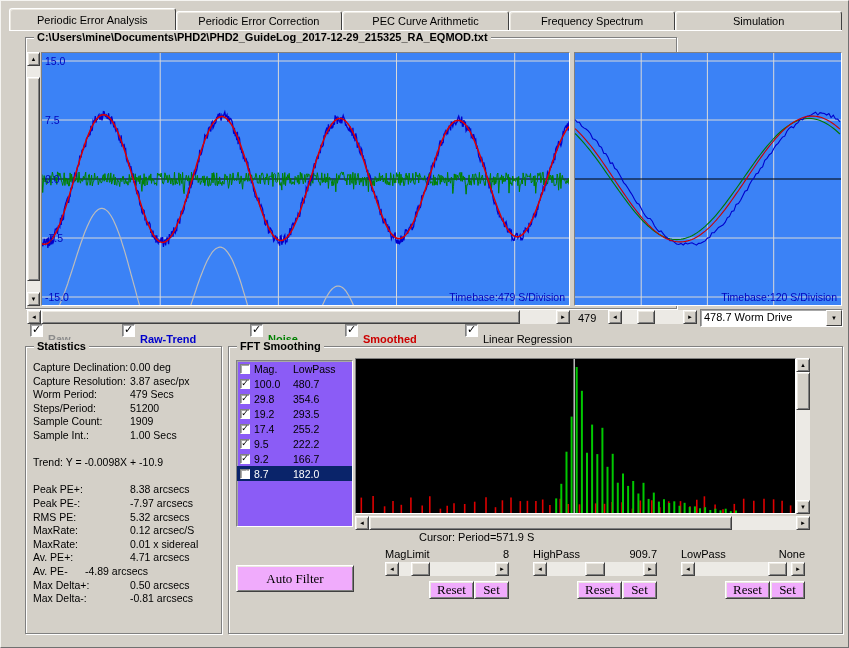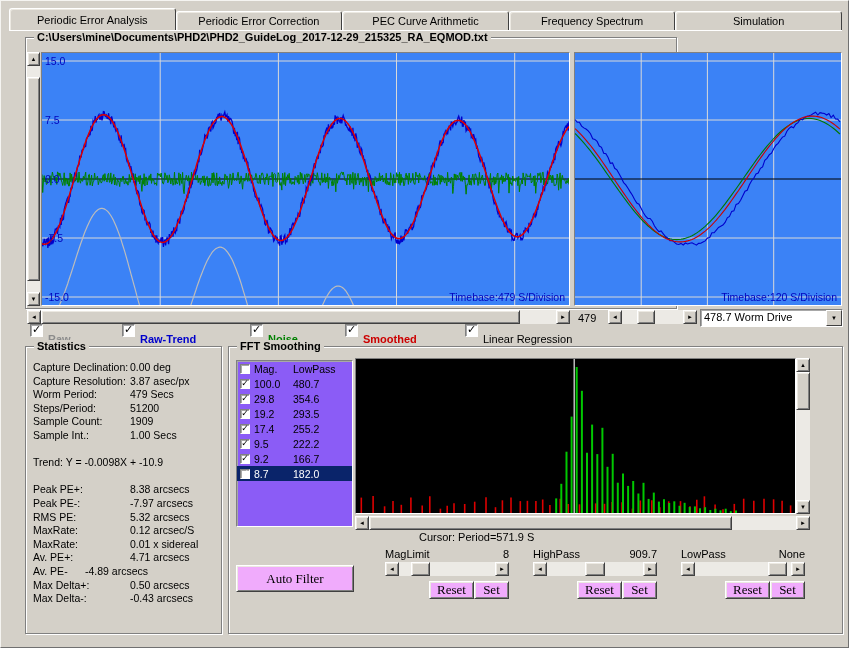--- a/index.html
+++ b/index.html
@@ -251,21 +251,21 @@
         <div class="stat-row"><span class="sl">Trend: Y = -0.0098X + -10.9</span><span class="sv"></span></div>
         <div class="stat-row"><span class="sl"></span><span class="sv"></span></div>
         <div class="stat-row"><span class="sl">Peak PE+:</span><span class="sv">8.38 arcsecs</span></div>
         <div class="stat-row"><span class="sl">Peak PE-:</span><span class="sv">-7.97 arcsecs</span></div>
         <div class="stat-row"><span class="sl">RMS PE:</span><span class="sv">5.32 arcsecs</span></div>
         <div class="stat-row"><span class="sl">MaxRate:</span><span class="sv">0.12 arcsec/S</span></div>
         <div class="stat-row"><span class="sl">MaxRate:</span><span class="sv">0.01 x sidereal</span></div>
         <div class="stat-row"><span class="sl">Av. PE+:</span><span class="sv">4.71 arcsecs</span></div>
         <div class="stat-row"><span class="sl">Av. PE-</span><span class="sv compact">-4.89 arcsecs</span></div>
         <div class="stat-row"><span class="sl">Max Delta+:</span><span class="sv">0.50 arcsecs</span></div>
-        <div class="stat-row"><span class="sl">Max Delta-:</span><span class="sv">-0.43 arcsecs</span></div>
+        <div class="stat-row"><span class="sl">Max Delta-:</span><span class="sv">-0.81 arcsecs</span></div>
       </div>
   </div>
 
   <div class="groupbox" id="fftGroup">
     <div class="gb-cap bold">FFT Smoothing</div>
     <div id="fftList">
         <div class="fl-row">
           <span class="wcheck small"></span>
           <span class="fl-mag">Mag.</span>
           <span class="fl-per">LowPass</span>

